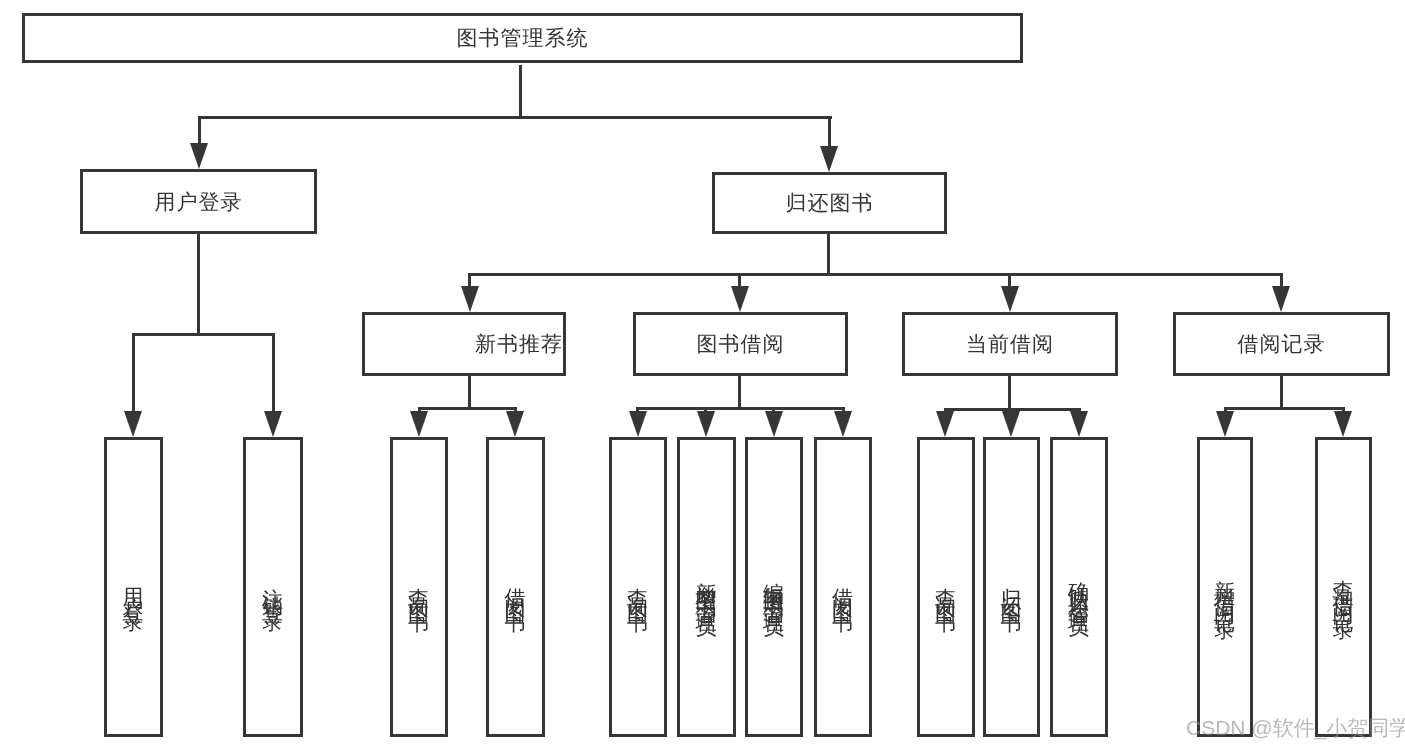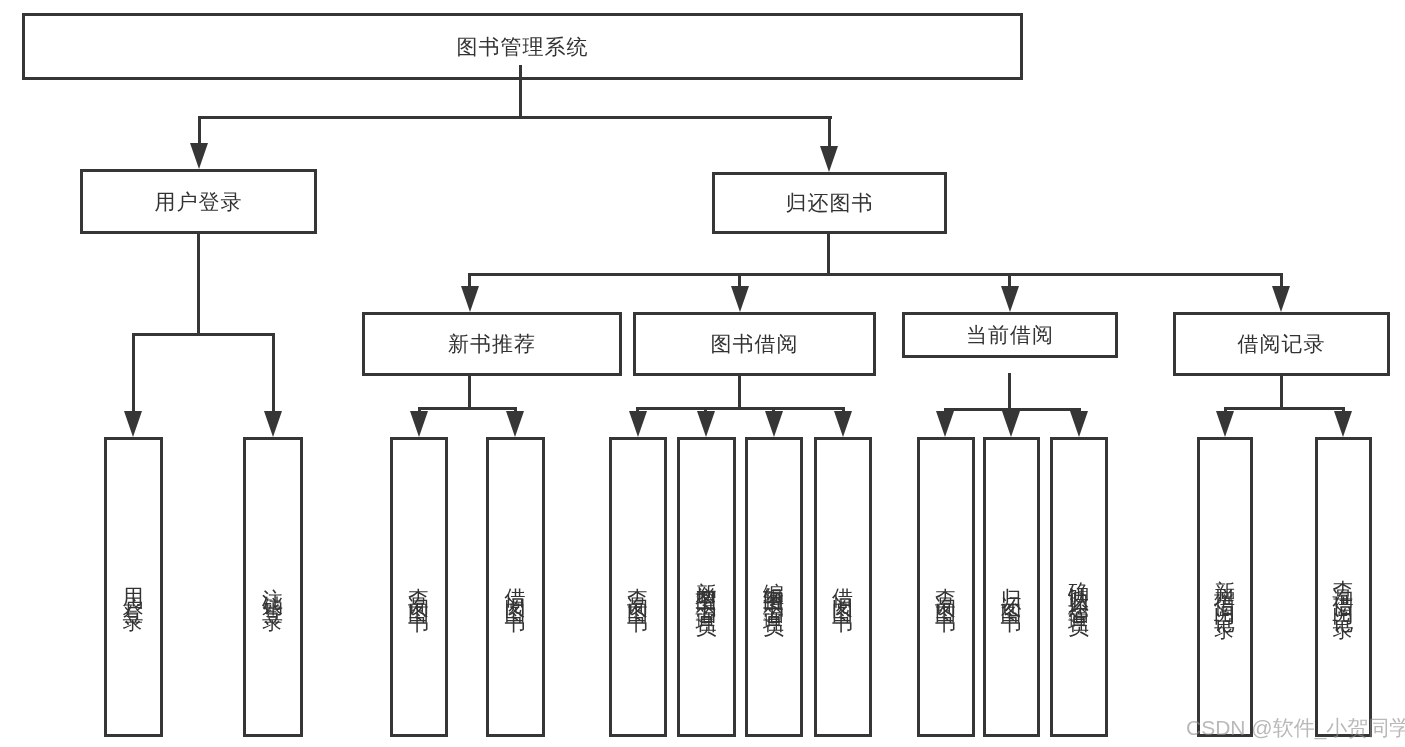--- a/index.html
+++ b/index.html
@@ -30,21 +30,21 @@
   .watermark{
     position:absolute;left:1186px;top:714px;z-index:9;
     font-size:21px;color:#8f8f8f;opacity:0.62;white-space:nowrap;
   }
 </style>
 </head>
 <body>
 
 <div class="stage">
 
-  <div class="hbox" style="left:22px;top:13px;width:1001px;height:67px;">
+  <div class="hbox" style="left:22px;top:13px;width:1001px;height:50px;">
     <span>图书管理系统</span>
   </div>
 
   <div class="vl" style="left:519px;top:65px;height:53px;"></div>
   <div class="hl" style="left:198px;top:116px;width:634px;"></div>
   <div class="vl" style="left:198px;top:116px;height:33px;"></div>
   <div class="arrow" style="left:190px;top:143px;"></div>
   <div class="vl" style="left:828px;top:116px;height:36px;"></div>
   <div class="arrow" style="left:820px;top:146px;"></div>
 
@@ -66,27 +66,27 @@
   <div class="hl" style="left:468px;top:273px;width:815px;"></div>
   <div class="vl" style="left:468px;top:273px;height:19px;"></div>
   <div class="arrow" style="left:461px;top:286px;"></div>
   <div class="vl" style="left:738px;top:273px;height:19px;"></div>
   <div class="arrow" style="left:731px;top:286px;"></div>
   <div class="vl" style="left:1008px;top:273px;height:19px;"></div>
   <div class="arrow" style="left:1001px;top:286px;"></div>
   <div class="vl" style="left:1280px;top:273px;height:19px;"></div>
   <div class="arrow" style="left:1272px;top:286px;"></div>
 
-  <div class="hbox" style="left:362px;top:312px;width:260px;height:64px;">
+  <div class="hbox" style="left:362px;top:312px;width:204px;height:64px;justify-content:flex-end;">
     <span>新书推荐</span>
   </div>
-  <div class="hbox" style="left:633px;top:312px;width:243px;height:64px;">
+  <div class="hbox" style="left:633px;top:312px;width:215px;height:64px;">
     <span>图书借阅</span>
   </div>
-  <div class="hbox" style="left:902px;top:312px;width:216px;height:46px;">
+  <div class="hbox" style="left:902px;top:312px;width:216px;height:64px;">
     <span>当前借阅</span>
   </div>
   <div class="hbox" style="left:1173px;top:312px;width:217px;height:64px;">
     <span>借阅记录</span>
   </div>
 
   <div class="vl" style="left:468px;top:373px;height:37px;"></div>
   <div class="hl" style="left:418px;top:407px;width:99px;"></div>
   <div class="vl" style="left:418px;top:407px;height:10px;"></div>
   <div class="arrow" style="left:410px;top:411px;"></div>

